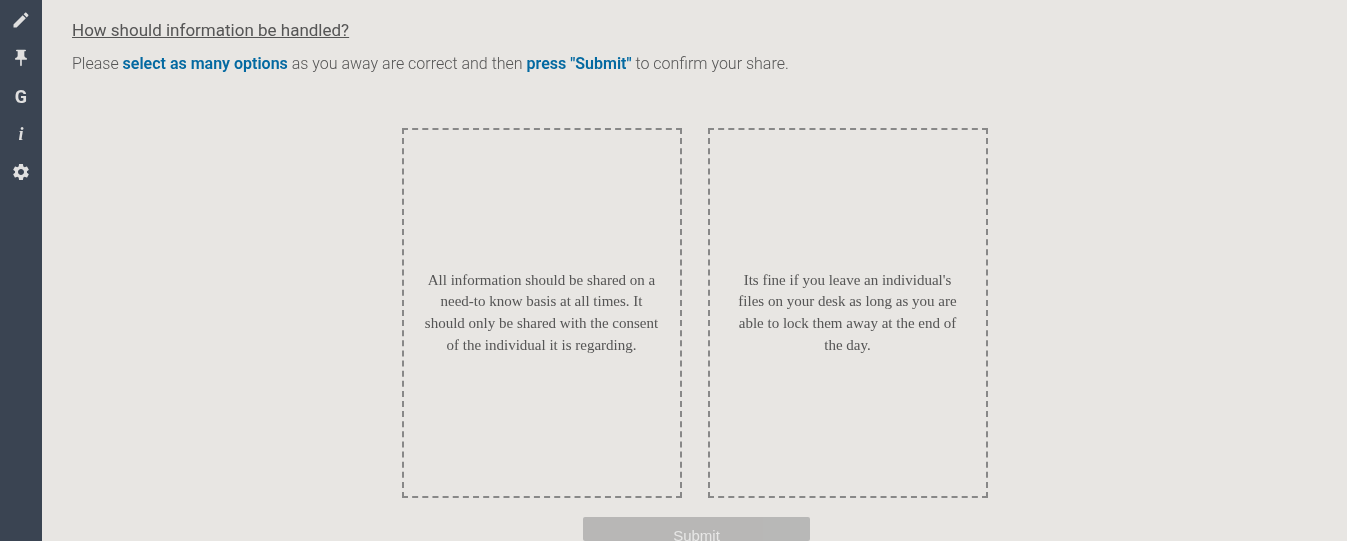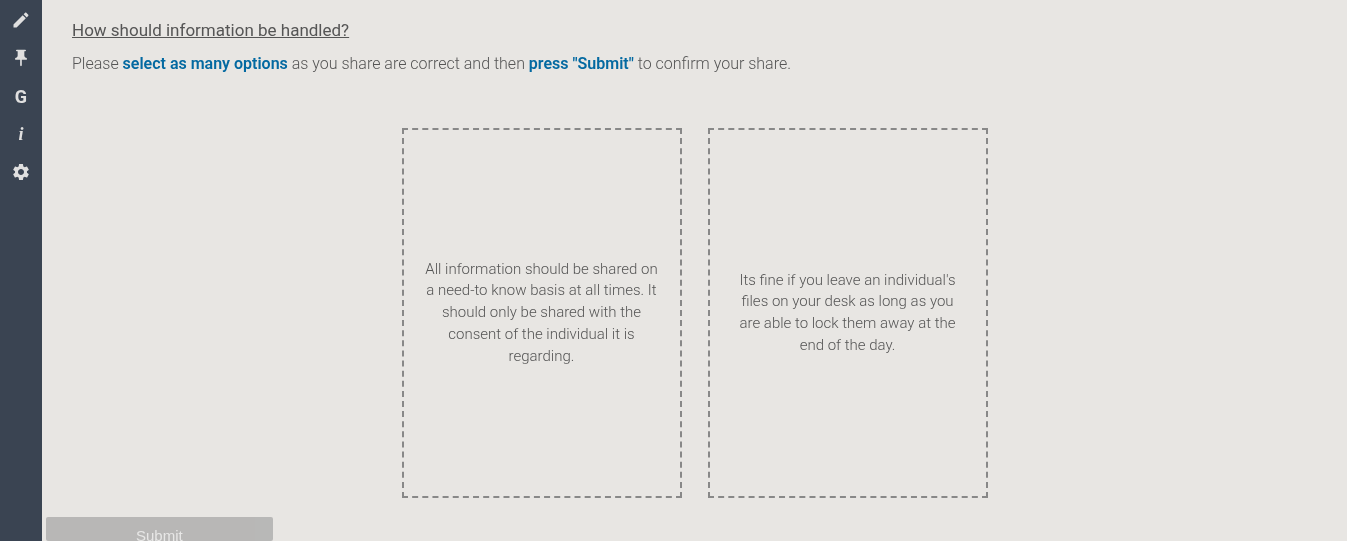--- a/index.html
+++ b/index.html
@@ -61,20 +61,21 @@
     }
     .instruction .bold {
       font-weight: 600;
       color: #0369a1;
     }
     .options-container {
       display: flex;
       justify-content: center;
       gap: 26px;
       margin-top: 55px;
+      font-family: Liberation Serif, serif;
     }
     .option-card {
       width: 280px;
       height: 370px;
       border: 2px dashed #888;
       display: flex;
       align-items: center;
       justify-content: center;
       padding: 20px;
       cursor: pointer;
@@ -86,20 +87,21 @@
       color: #555;
       line-height: 1.45;
       font-weight: 300;
     }
     .submit-container {
       position: absolute;
       bottom: 0;
       left: 4px;
       right: 0;
       display: flex;
+      justify-content: center;
     }
     .submit-button {
       background: #a8a8a8;
       color: #e8e8e8;
       border: none;
       padding: 10px 90px;
       font-size: 15px;
       border-radius: 2px;
       cursor: pointer;
       opacity: 0.75;
@@ -132,21 +134,21 @@
   <div class="sidebar-icon">
     <svg viewBox="0 0 24 24">
         <path d="M19.14 12.94c.04-.3.06-.61.06-.94 0-.32-.02-.64-.07-.94l2.03-1.58c.18-.14.23-.41.12-.61l-1.92-3.32c-.12-.22-.37-.29-.59-.22l-2.39.96c-.5-.38-1.03-.7-1.62-.94l-.36-2.54c-.04-.24-.24-.41-.48-.41h-3.84c-.24 0-.43.17-.47.41l-.36 2.54c-.59.24-1.13.57-1.62.94l-2.39-.96c-.22-.08-.47 0-.59.22L2.74 8.87c-.12.21-.08.47.12.61l2.03 1.58c-.05.3-.09.63-.09.94s.02.64.07.94l-2.03 1.58c-.18.14-.23.41-.12.61l1.92 3.32c.12.22.37.29.59.22l2.39-.96c.5.38 1.03.7 1.62.94l.36 2.54c.05.24.24.41.48.41h3.84c.24 0 .44-.17.47-.41l.36-2.54c.59-.24 1.13-.56 1.62-.94l2.39.96c.22.08.47 0 .59-.22l1.92-3.32c.12-.22.07-.47-.12-.61l-2.01-1.58zM12 15.6c-1.98 0-3.6-1.62-3.6-3.6s1.62-3.6 3.6-3.6 3.6 1.62 3.6 3.6-1.62 3.6-3.6 3.6z"></path>
       </svg>
   </div>
 </div>
 
 <div class="main">
   <div class="question-title">How should information be handled?</div>
   <div class="instruction">
-    <span>Please </span><span class="bold">select as many options</span><span> as you share are correct and then </span><span class="bold">press "Submit"</span><span> to confirm your share.</span>
+    <span>Please </span><span class="bold">select as many options</span><span> as you away are correct and then </span><span class="bold">press "Submit"</span><span> to confirm your share.</span>
   </div>
 
   <div class="options-container">
     <div class="option-card">
       <div class="option-text">All information should be shared on a need-to know basis at all times. It should only be shared with the consent of the individual it is regarding.</div>
     </div>
     <div class="option-card">
       <div class="option-text">Its fine if you leave an individual's files on your desk as long as you are able to lock them away at the end of the day.</div>
     </div>
   </div>

